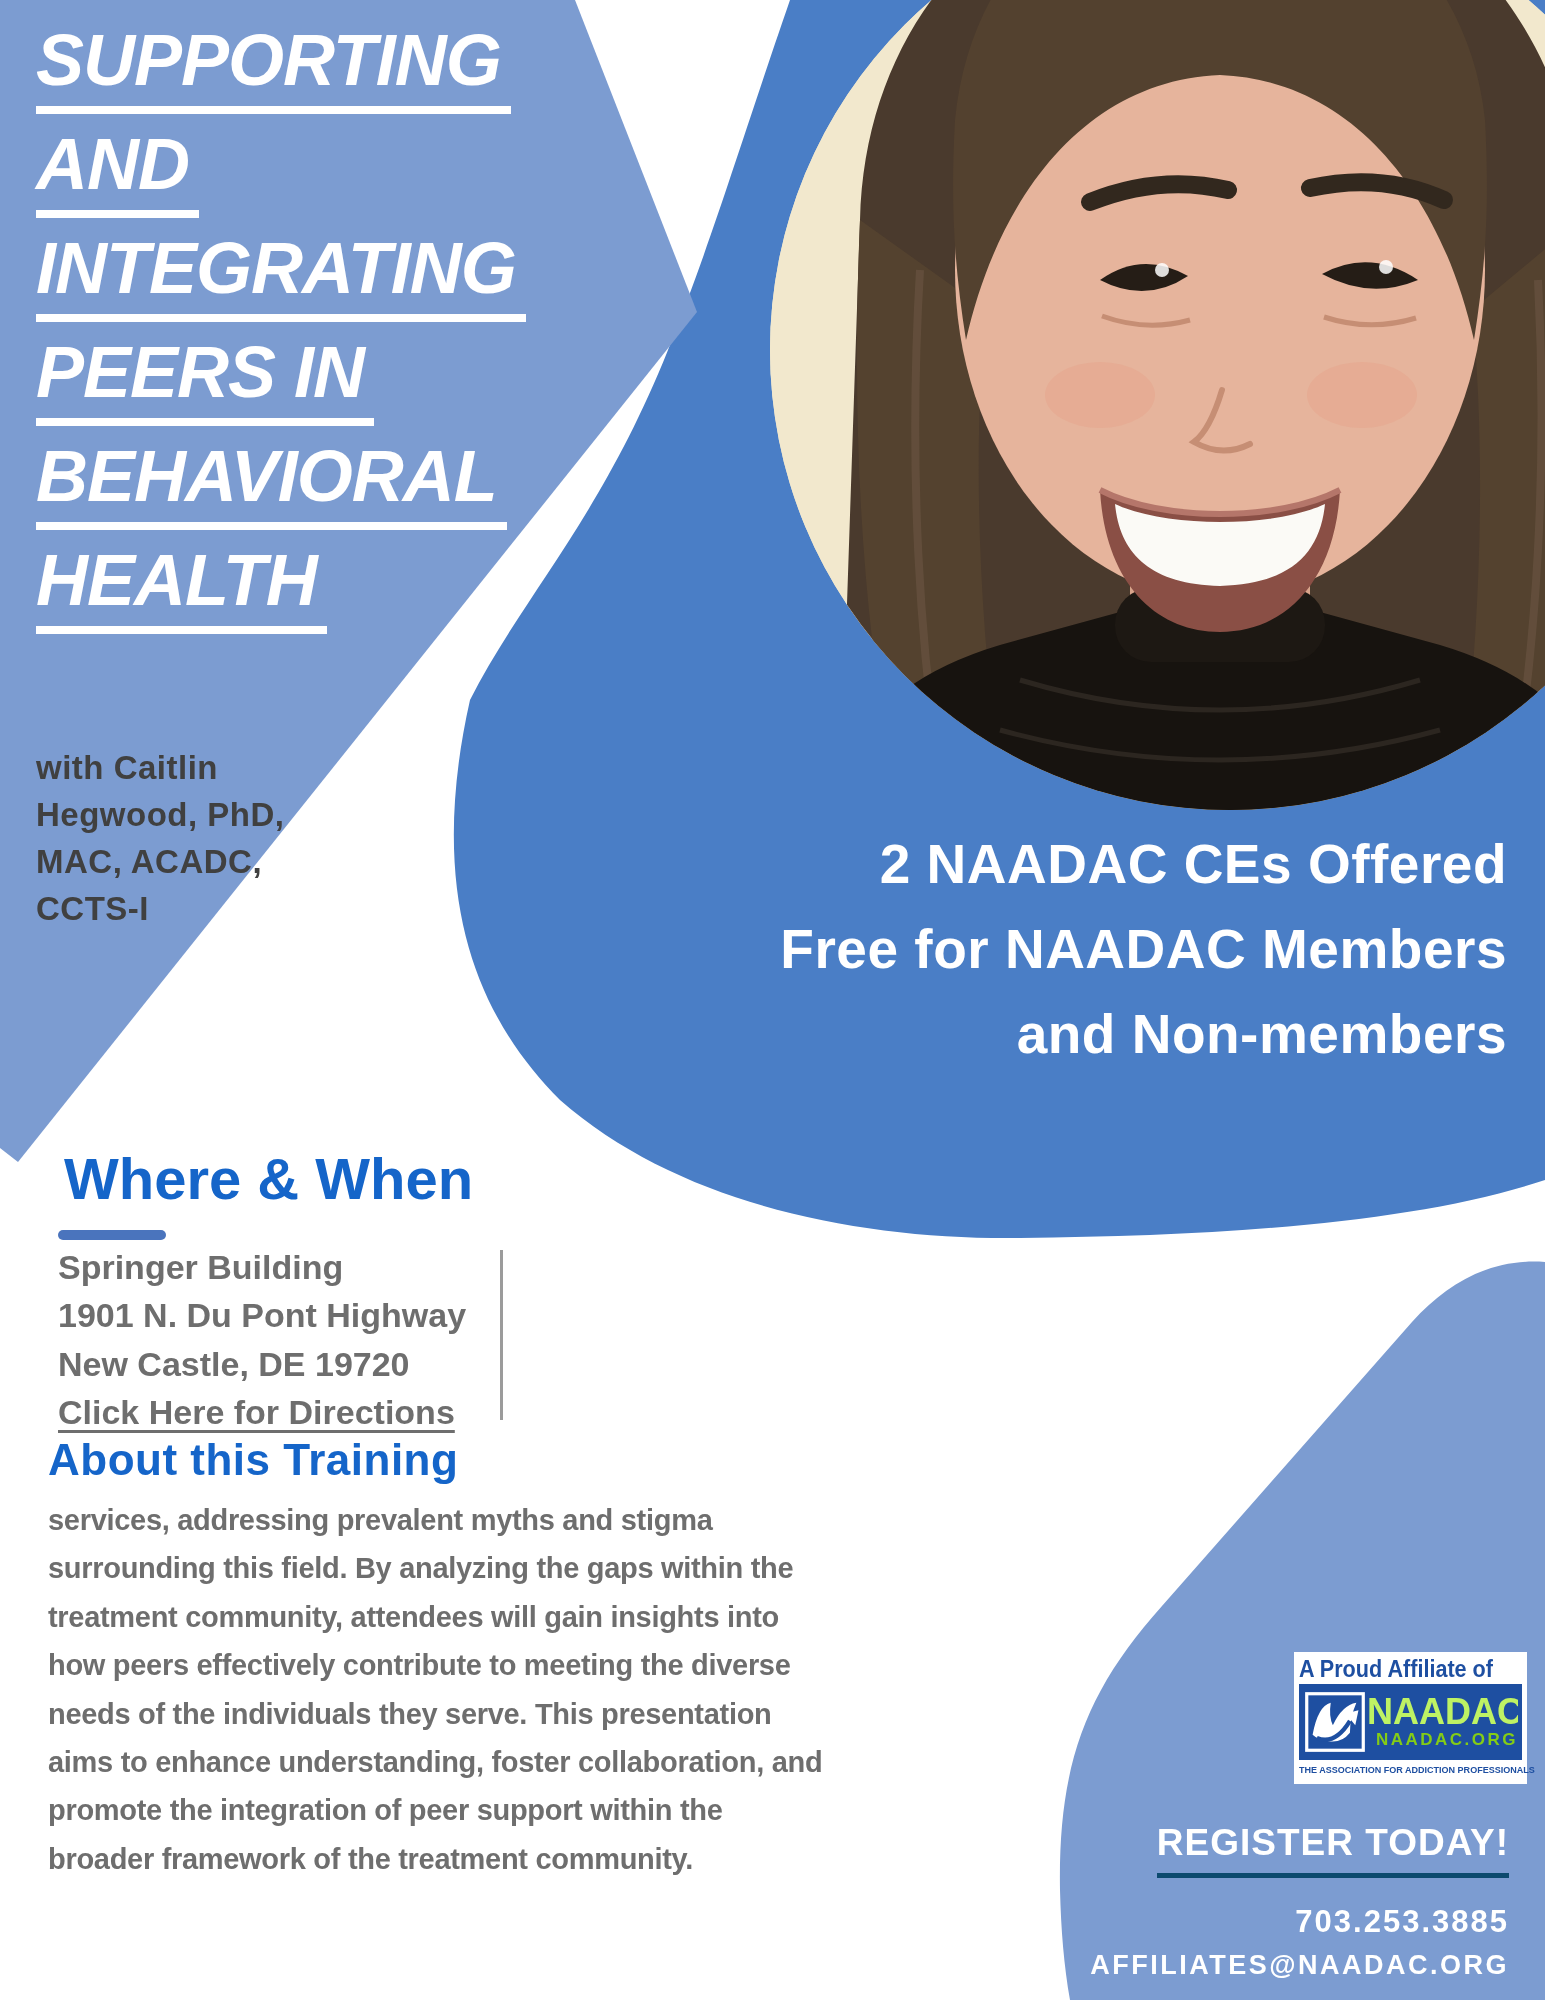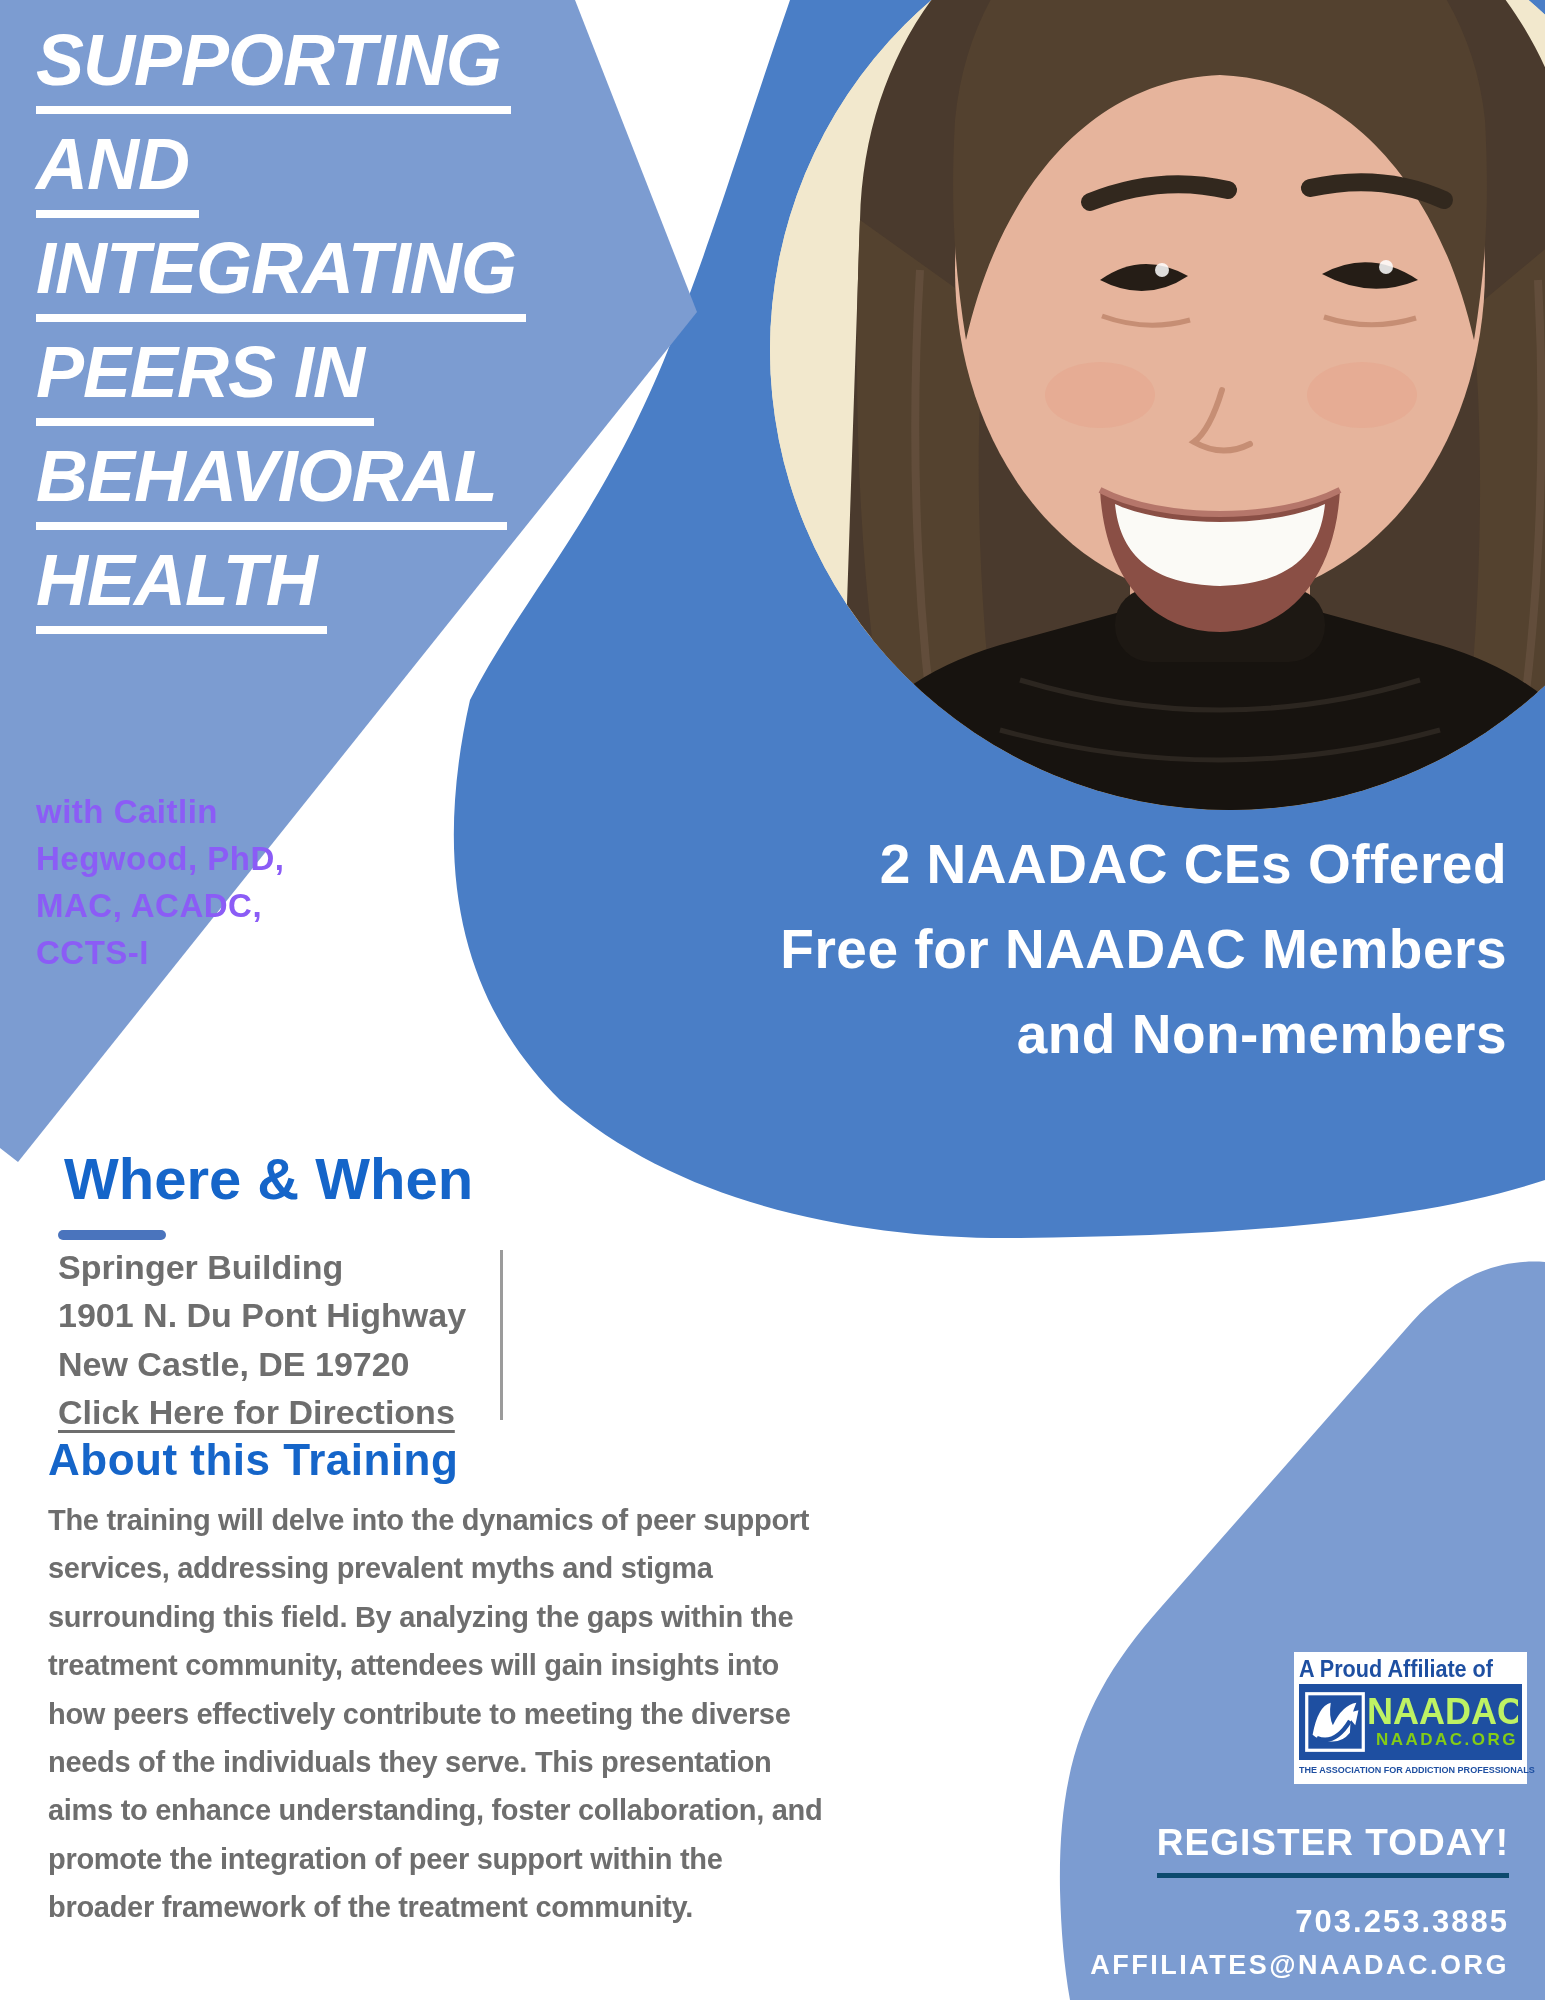--- a/index.html
+++ b/index.html
@@ -15,21 +15,21 @@
     border-radius:50%;overflow:hidden;z-index:1;background:#f2e8cd;
   }
   
   .title{position:absolute;left:36px;top:22px;z-index:2;font-style:italic;}
   .title .tl{height:104px;}
   .title .tl span{
     display:inline-block;color:#ffffff;font-size:72px;line-height:76px;
     letter-spacing:-1px;border-bottom:8px solid #ffffff;padding:0 10px 8px 0;
   }
   
-  .byline{position:absolute;left:36px;top:788px;z-index:2;color:#8b5cf6;
+  .byline{position:absolute;left:36px;top:744px;z-index:2;color:#404040;
     font-size:33px;line-height:47px;letter-spacing:.5px;}
   
   .ce{position:absolute;right:38px;top:822px;z-index:2;color:#ffffff;
     font-size:55px;line-height:85px;text-align:right;letter-spacing:.5px;}
   
   .wh-head{position:absolute;left:50px;top:1136px;z-index:2;color:#1565c9;
     font-size:58px;line-height:1;margin:14px;text-align:center;}
   .wh-bar{position:absolute;left:58px;top:1230px;width:108px;height:10px;
     border-radius:5px;background:#4a74bd;z-index:2;}
   .col{position:absolute;top:1243px;z-index:2;color:#6e6e6e;font-size:34px;
@@ -163,21 +163,20 @@
   <div class="col venue">
     <div>Springer Building</div>
     <div>1901 N. Du Pont Highway</div>
     <div>New Castle, DE 19720</div>
     <div><a class="dir-link">Click Here for Directions</a></div>
   </div>
   <div class="divider"></div>
 
   <h3 class="ab-head">About this Training</h3>
   <div class="para">
-    <div>The training will delve into the dynamics of peer support</div>
     <div>services, addressing prevalent myths and stigma</div>
     <div>surrounding this field. By analyzing the gaps within the</div>
     <div>treatment community, attendees will gain insights into</div>
     <div>how peers effectively contribute to meeting the diverse</div>
     <div>needs of the individuals they serve. This presentation</div>
     <div>aims to enhance understanding, foster collaboration, and</div>
     <div>promote the integration of peer support within the</div>
     <div>broader framework of the treatment community.</div>
   </div>
 

